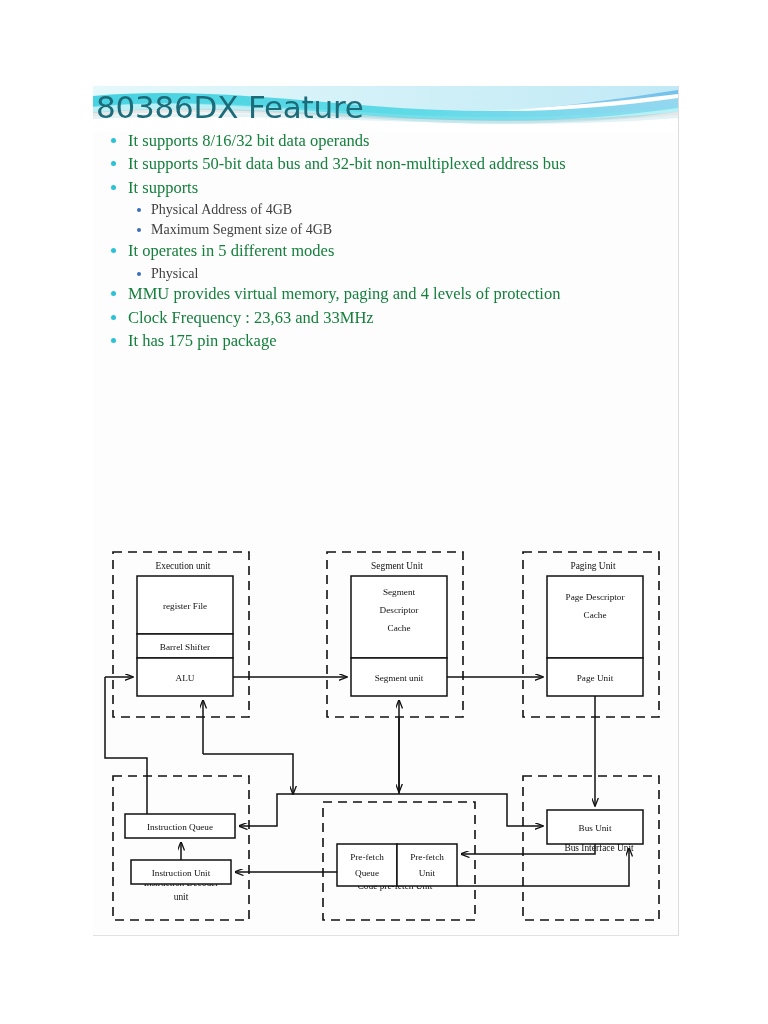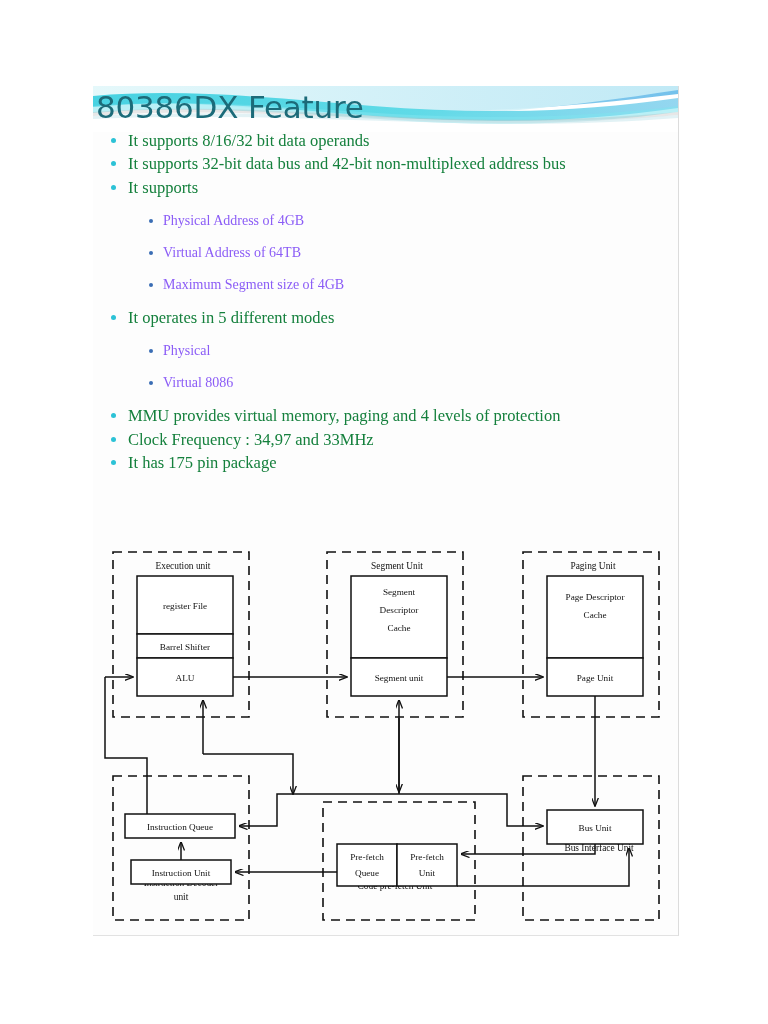--- a/index.html
+++ b/index.html
@@ -31,22 +31,22 @@
     position:relative;padding-left:29px;
     font-size:16.5px;color:#15803d;line-height:1.36;
     margin:0 0 1px 0;
   }
   .l1>.dot{
     position:absolute;left:12px;top:8px;
     width:5px;height:5px;border-radius:50%;background:#2cc2d6;
   }
   .l2{
     position:relative;padding-left:52px;
-    font-size:14px;color:#8b5cf6;line-height:1.42;
-    margin:12px;
+    font-size:14px;color:#404040;line-height:1.42;
+    margin:0;
   }
   .l2>.dot{
     position:absolute;left:38px;top:8px;
     width:4px;height:4px;border-radius:50%;background:#3a6db4;
   }
   
   #diagram{position:absolute;left:6px;top:452px;width:578px;height:392px;}
   #diagram svg{display:block;}
   .grp{fill:none;stroke:#111;stroke-width:1.6;stroke-dasharray:9 6;}
   .bx{fill:#ffffff;stroke:#111;stroke-width:1.5;}
@@ -98,67 +98,59 @@
   <div id="bullets">
 
     <p class="l1">
       <span class="dot"></span>
       <span>It supports 8/16/32 bit data operands</span>
     </p>
 
 
     <p class="l1">
       <span class="dot"></span>
-      <span>It supports 32-bit data bus and 42-bit non-multiplexed address bus</span>
+      <span>It supports 50-bit data bus and 32-bit non-multiplexed address bus</span>
     </p>
 
     <p class="l1">
       <span class="dot"></span>
       <span>It supports</span>
     </p>
 
     <p class="l2">
       <span class="dot"></span>
       <span>Physical Address of 4GB</span>
     </p>
 
+
     <p class="l2">
       <span class="dot"></span>
-      <span>Virtual Address of 64TB</span>
-    </p>
+      <span>Maximum Segment size of 4GB</span>
+    </p>
+
+    <p class="l1">
+      <span class="dot"></span>
+      <span>It operates in 5 different modes</span>
+    </p>
+
 
     <p class="l2">
       <span class="dot"></span>
-      <span>Maximum Segment size of 4GB</span>
-    </p>
-
-    <p class="l1">
-      <span class="dot"></span>
-      <span>It operates in 5 different modes</span>
-    </p>
-
-
-    <p class="l2">
-      <span class="dot"></span>
       <span>Physical</span>
     </p>
 
-    <p class="l2">
-      <span class="dot"></span>
-      <span>Virtual 8086</span>
-    </p>
 
     <p class="l1">
       <span class="dot"></span>
       <span>MMU provides virtual memory, paging and 4 levels of protection</span>
     </p>
 
     <p class="l1">
       <span class="dot"></span>
-      <span>Clock Frequency : 34,97 and 33MHz</span>
+      <span>Clock Frequency : 23,63 and 33MHz</span>
     </p>
 
     <p class="l1">
       <span class="dot"></span>
       <span>It has 175 pin package</span>
     </p>
   </div>
 
   <div id="diagram">
     <svg width="578" height="392" viewBox="0 0 578 392" xmlns="http://www.w3.org/2000/svg">

